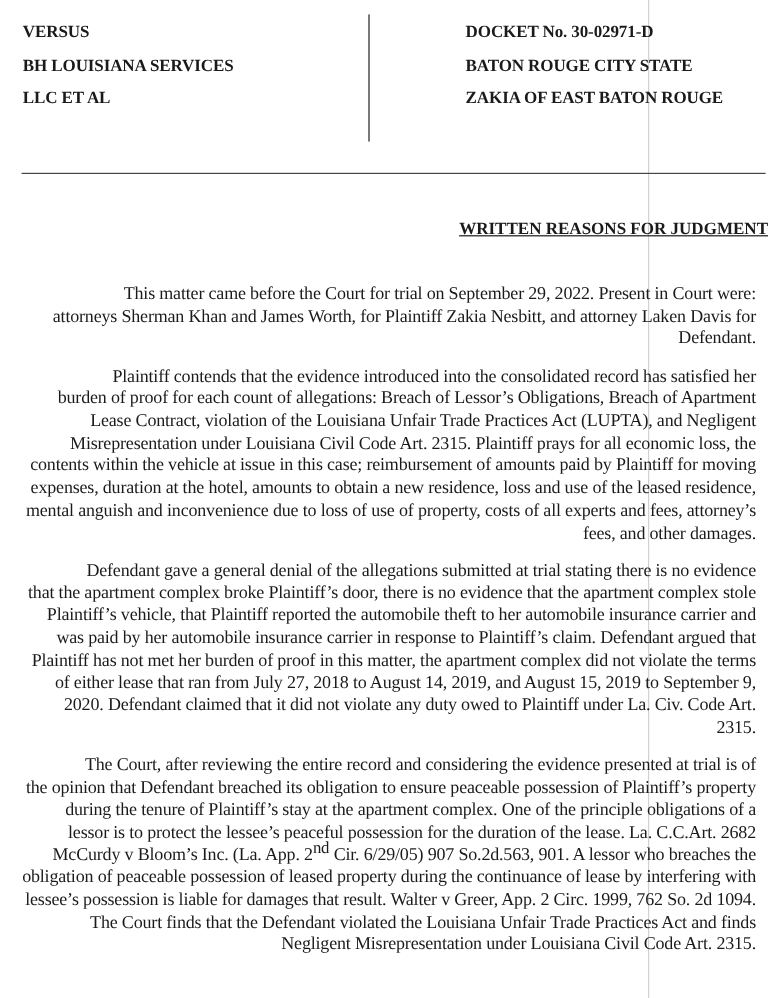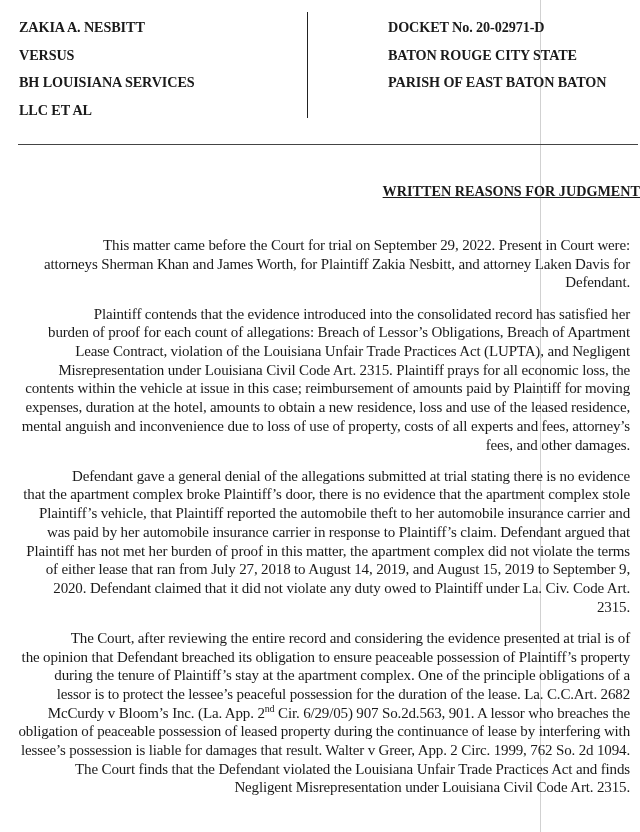--- a/index.html
+++ b/index.html
@@ -19,40 +19,39 @@
   .scanline { position: absolute; left: 540px; top: 0; width: 1px; height: 832px; background: #bdbdbd; opacity: 0.7; }
   .title {
     position: absolute; left: 0; width: 640px; top: 183px; text-align: right;
     font-weight: bold; font-size: 14.2px; text-decoration: underline;
   }
   .body { position: absolute; left: 18px; width: 612px; top: 236px; }
   .para {
     font-size: 15px; line-height: 18.7px; margin: 0 0 12.5px 0;
     text-indent: 44px; text-align: right; letter-spacing: -0.15px;
   }
-  .para sup { font-size: 10px; line-height: 0; }
+  .para sup { font-size: 14px; line-height: 0; }
 </style>
 </head>
 <body>
 
 <div class="scanline"></div>
 
 <div class="caption-left">
-  <div class="cap-line">ZAKIA A. NESBITT</div>
   <div class="cap-line">VERSUS</div>
   <div class="cap-line">BH LOUISIANA SERVICES</div>
   <div class="cap-line">LLC ET AL</div>
 </div>
 
 <div class="vdivider"></div>
 
 <div class="caption-right">
-  <div class="cap-line">DOCKET No. 20-02971-D</div>
+  <div class="cap-line">DOCKET No. 30-02971-D</div>
   <div class="cap-line">BATON ROUGE CITY STATE</div>
-  <div class="cap-line">PARISH OF EAST BATON BATON</div>
+  <div class="cap-line">ZAKIA OF EAST BATON ROUGE</div>
 </div>
 
 <div class="hrule"></div>
 
 <div class="title">WRITTEN REASONS FOR JUDGMENT</div>
 
 <div class="body">
   <p class="para">This matter came before the Court for trial on September 29, 2022. Present in Court were: attorneys Sherman Khan and James Worth, for Plaintiff Zakia Nesbitt, and attorney Laken Davis for Defendant.</p>
   <p class="para">Plaintiff contends that the evidence introduced into the consolidated record has satisfied her burden of proof for each count of allegations: Breach of Lessor’s Obligations, Breach of Apartment Lease Contract, violation of the Louisiana Unfair Trade Practices Act (LUPTA), and Negligent Misrepresentation under Louisiana Civil Code Art. 2315. Plaintiff prays for all economic loss, the contents within the vehicle at issue in this case; reimbursement of amounts paid by Plaintiff for moving expenses, duration at the hotel, amounts to obtain a new residence, loss and use of the leased residence, mental anguish and inconvenience due to loss of use of property, costs of all experts and fees, attorney’s fees, and other damages.</p>
   <p class="para">Defendant gave a general denial of the allegations submitted at trial stating there is no evidence that the apartment complex broke Plaintiff’s door, there is no evidence that the apartment complex stole Plaintiff’s vehicle, that Plaintiff reported the automobile theft to her automobile insurance carrier and was paid by her automobile insurance carrier in response to Plaintiff’s claim. Defendant argued that Plaintiff has not met her burden of proof in this matter, the apartment complex did not violate the terms of either lease that ran from July 27, 2018 to August 14, 2019, and August 15, 2019 to September 9, 2020.  Defendant claimed that it did not violate any duty owed to Plaintiff under La. Civ. Code Art. 2315.</p>

